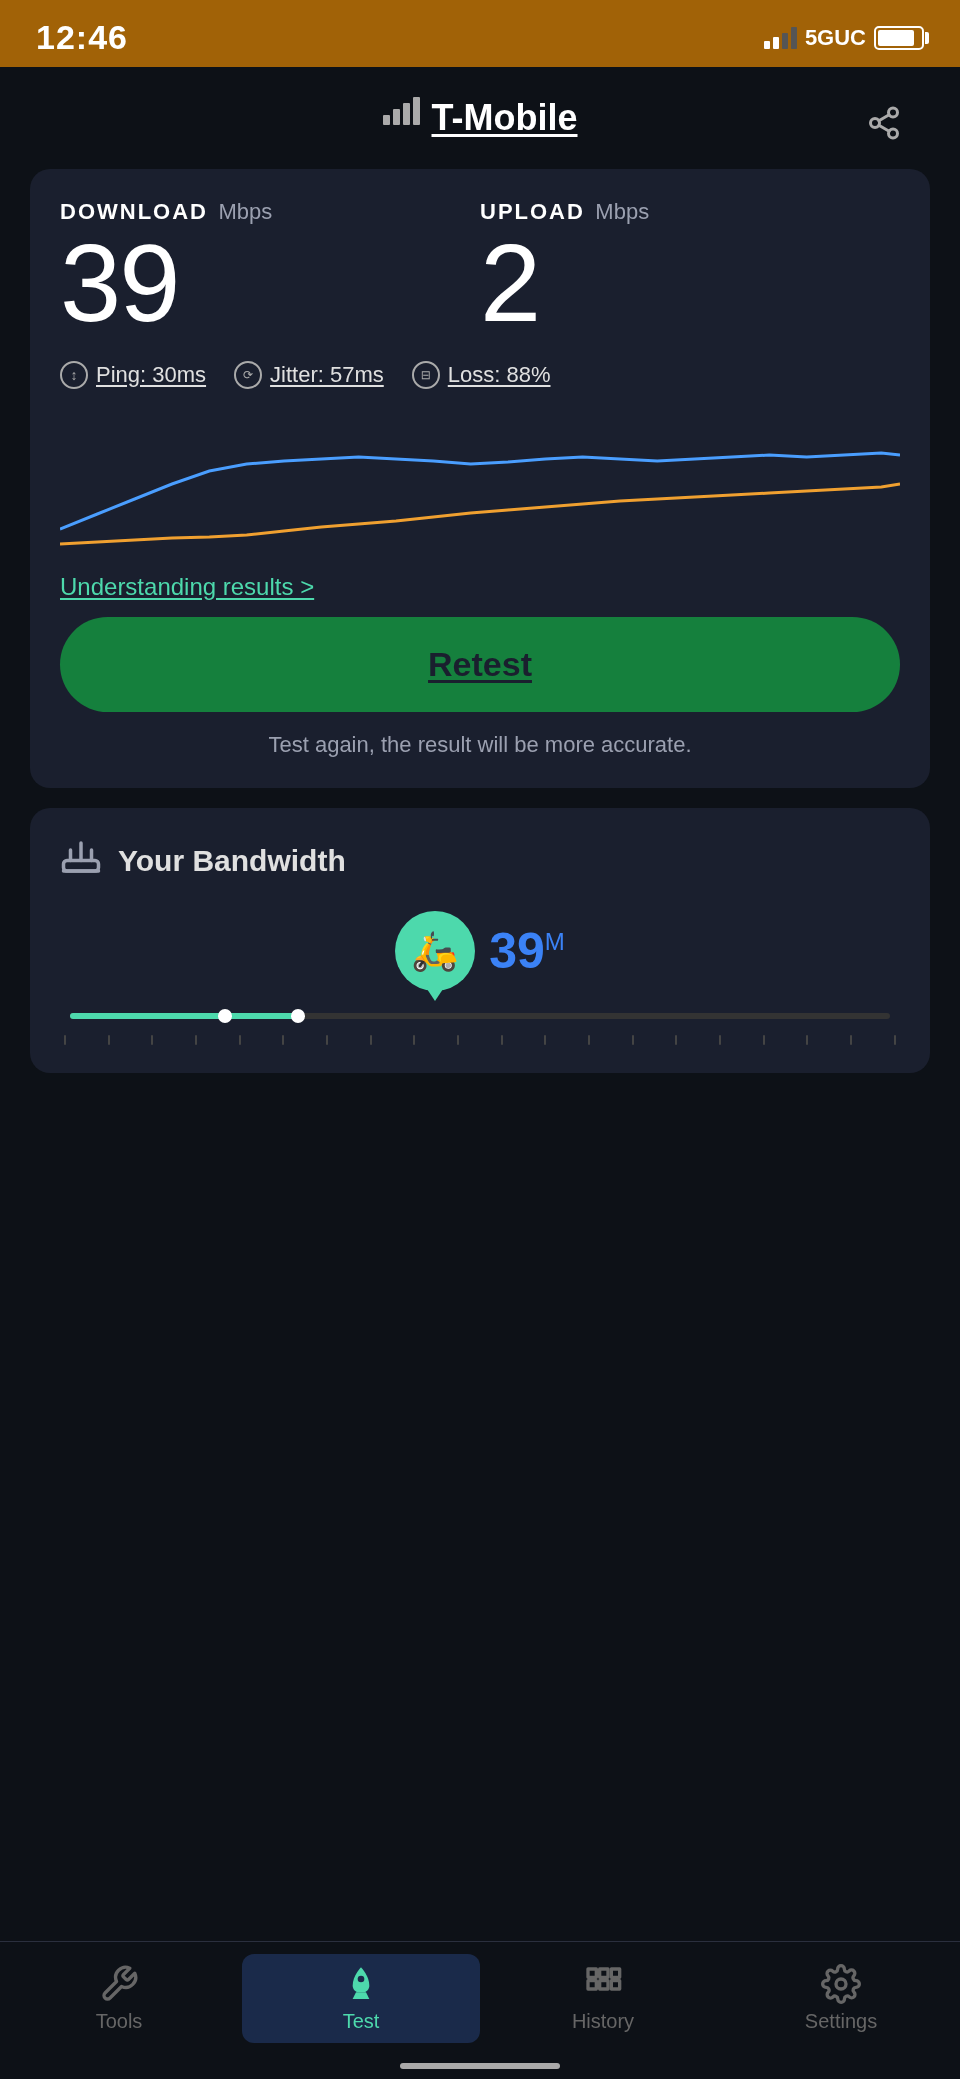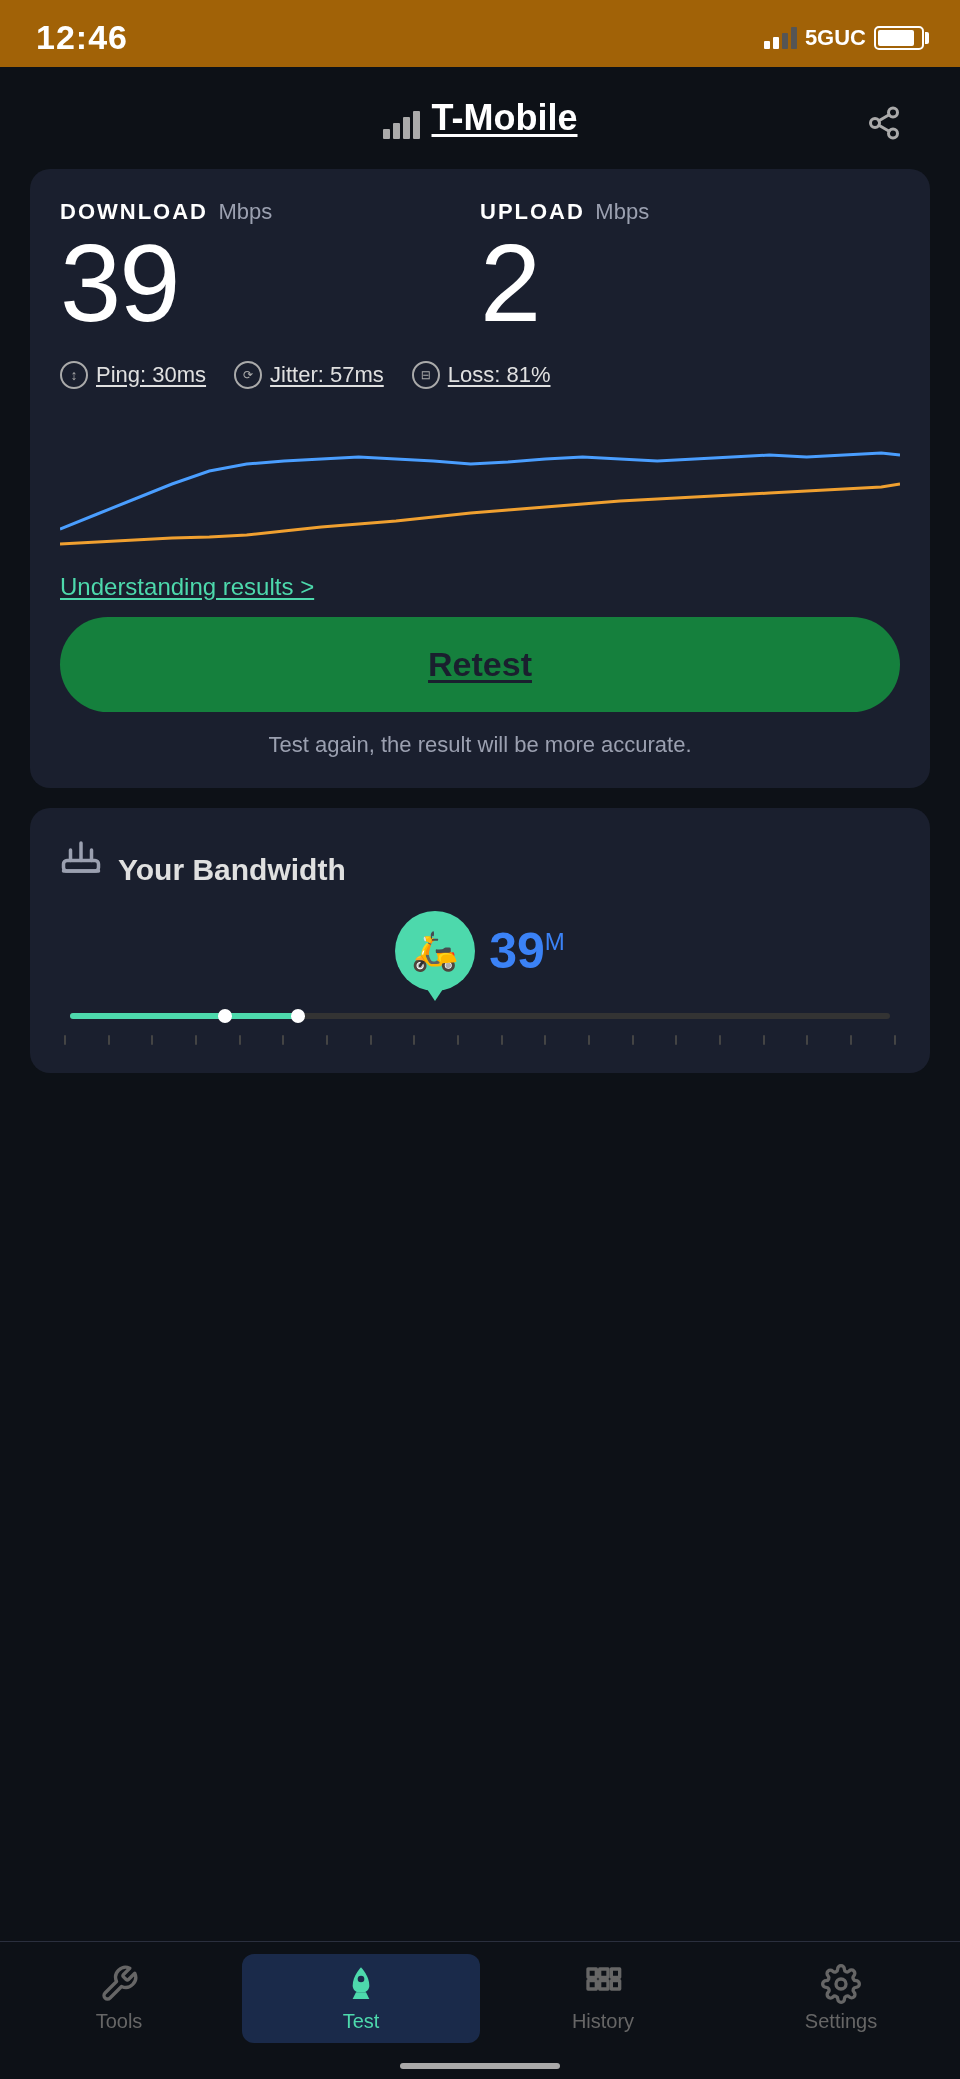--- a/index.html
+++ b/index.html
@@ -106,21 +106,21 @@
     .header {
       display: flex;
       align-items: center;
       justify-content: center;
       padding: 30px 40px 20px;
       position: relative;
     }
 
     .header-network {
       display: flex;
-      align-items: flex-end;
+      align-items: flex-start;
       gap: 12px;
     }
 
     .header-signal {
       display: flex;
       align-items: flex-end;
       gap: 3px;
       height: 28px;
     }
 
@@ -282,21 +282,21 @@
     
     .bandwidth-card {
       margin: 0 30px 20px;
       background: #1a1f2e;
       border-radius: 20px;
       padding: 28px 30px;
     }
 
     .bandwidth-header {
       display: flex;
-      align-items: flex-end;
+      align-items: center;
       gap: 16px;
       margin-bottom: 24px;
     }
 
     .bandwidth-icon {
       color: #9ba0b0;
       font-size: 36px;
     }
 
     .bandwidth-title {
@@ -529,21 +529,21 @@
       <div class="ping-item">
         <div class="ping-icon">↕</div>
         <span class="ping-text">Ping: 30ms</span>
       </div>
       <div class="ping-item">
         <div class="ping-icon" style="font-size:12px;">⟳</div>
         <span class="ping-text">Jitter: 57ms</span>
       </div>
       <div class="ping-item">
         <div class="ping-icon" style="font-size:12px;">⊟</div>
-        <span class="ping-text">Loss: 81%</span>
+        <span class="ping-text">Loss: 88%</span>
       </div>
     </div>
 
     
     <div class="chart-container">
       <svg class="chart-svg" viewBox="0 0 900 140" preserveAspectRatio="none">
 
         <polyline fill="none" stroke="#4a9eff" stroke-width="3" points="0,120 40,105 80,90 120,75 160,62 200,55 240,52 280,50 320,48 360,50 400,52 440,55 480,53 520,50 560,48 600,50 640,52 680,50 720,48 760,46 800,48 840,46 880,44 900,46"></polyline>
 
         <polyline fill="none" stroke="#f0a030" stroke-width="3" points="0,135 40,133 80,131 120,129 160,128 200,126 240,122 280,118 320,115 360,112 400,108 440,104 480,101 520,98 560,95 600,92 640,90 680,88 720,86 760,84 800,82 840,80 880,78 900,75"></polyline>

